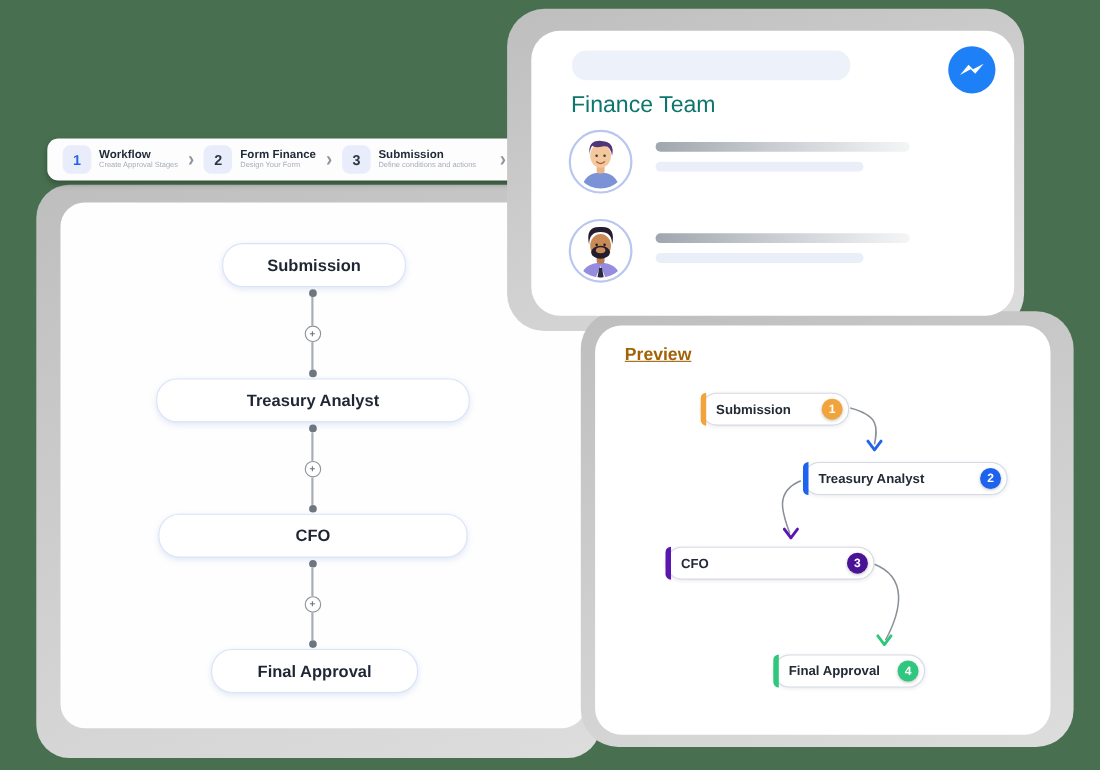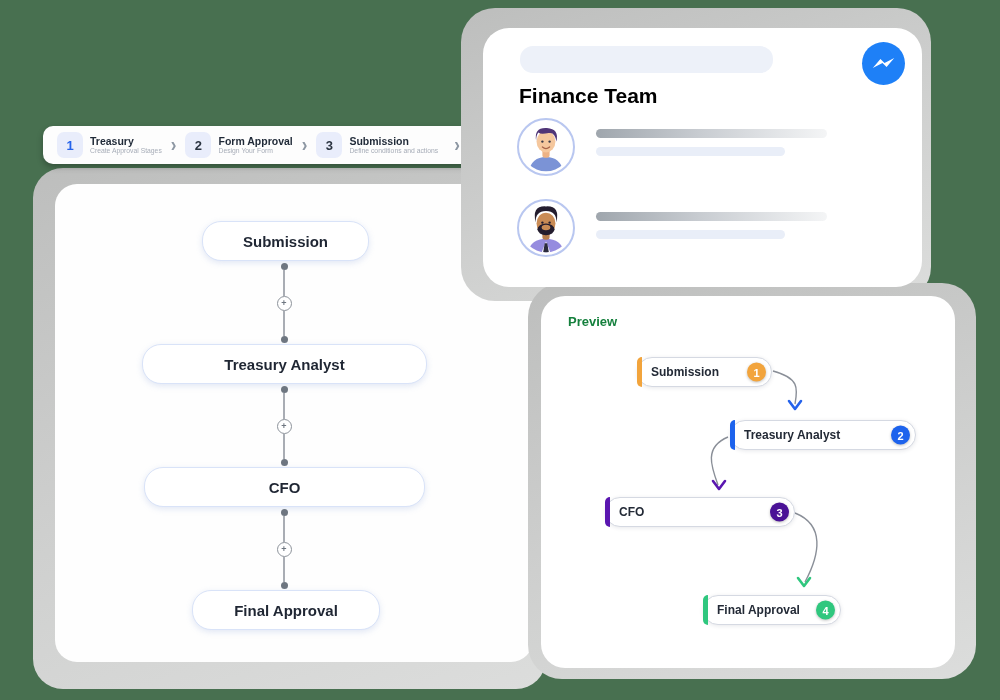--- a/index.html
+++ b/index.html
@@ -62,37 +62,37 @@
   .team-card{
     left:483px;top:28px;width:439px;height:259px;background:#fff;
     border-radius:26px;z-index:4;
   }
   .header-ph{
     position:absolute;left:37px;top:18px;width:253px;height:27px;
     background:#edf1f9;border-radius:13px;
   }
   .msgr{position:absolute;right:16px;top:13px;width:45px;height:45px;cursor:pointer;}
   .team-title{
-    position:absolute;left:36px;top:56px;font-size:21px;font-weight:700;color:#000000;text-align:center;
+    position:absolute;left:36px;top:56px;font-size:21px;font-weight:400;color:#0f766e;text-align:center;
   }
   .member-avatar{
     position:absolute;width:54px;height:54px;border-radius:50%;
     border:2px solid #b9c7f0;background:#fff;overflow:hidden;
   }
   .bar{position:absolute;height:9px;border-radius:5px;}
   .bar-grad{background:linear-gradient(90deg,#9fa6ad 0%,#c8ccd1 45%,#f4f5f6 100%);}
   .bar-light{background:#e9eef8;}
 
   
   .preview-card{
     left:541px;top:296px;width:414px;height:372px;background:#fff;
     border-radius:24px;z-index:4;
   }
   .preview-title{
-    position:absolute;left:27px;top:18px;font-size:13px;font-weight:600;color:#15803d;
+    position:absolute;left:27px;top:18px;font-size:16px;font-weight:600;color:#a16207;text-decoration:underline;
   }
   .flow-node{
     position:absolute;height:30px;background:#fff;
     border:1px solid #d5d9e2;border-radius:15px;
     box-shadow:0 1px 4px rgba(20,30,60,.10);
     display:flex;align-items:center;box-sizing:border-box;
     padding-left:13px;padding-right:30px;
     font-size:12px;font-weight:700;color:#232a36;
   }
   .flow-node .accent{
@@ -159,29 +159,29 @@
 
     <div class="stage-pill" style="left:137px;top:406px;width:186px;">
       <span>Final Approval</span>
     </div>
   </div>
 
   <div class="abs stepper">
     <div class="step" style="margin-left:4px;">
       <div class="step-num active">1</div>
       <div class="step-texts">
-        <span class="step-title">Treasury</span>
+        <span class="step-title">Workflow</span>
         <span class="step-sub">Create Approval Stages</span>
       </div>
     </div>
     <span class="chevron">›</span>
     <div class="step">
       <div class="step-num">2</div>
       <div class="step-texts">
-        <span class="step-title">Form Approval</span>
+        <span class="step-title">Form Finance</span>
         <span class="step-sub">Design Your Form</span>
       </div>
     </div>
     <span class="chevron">›</span>
     <div class="step">
       <div class="step-num">3</div>
       <div class="step-texts">
         <span class="step-title">Submission</span>
         <span class="step-sub">Define conditions and actions</span>
       </div>

